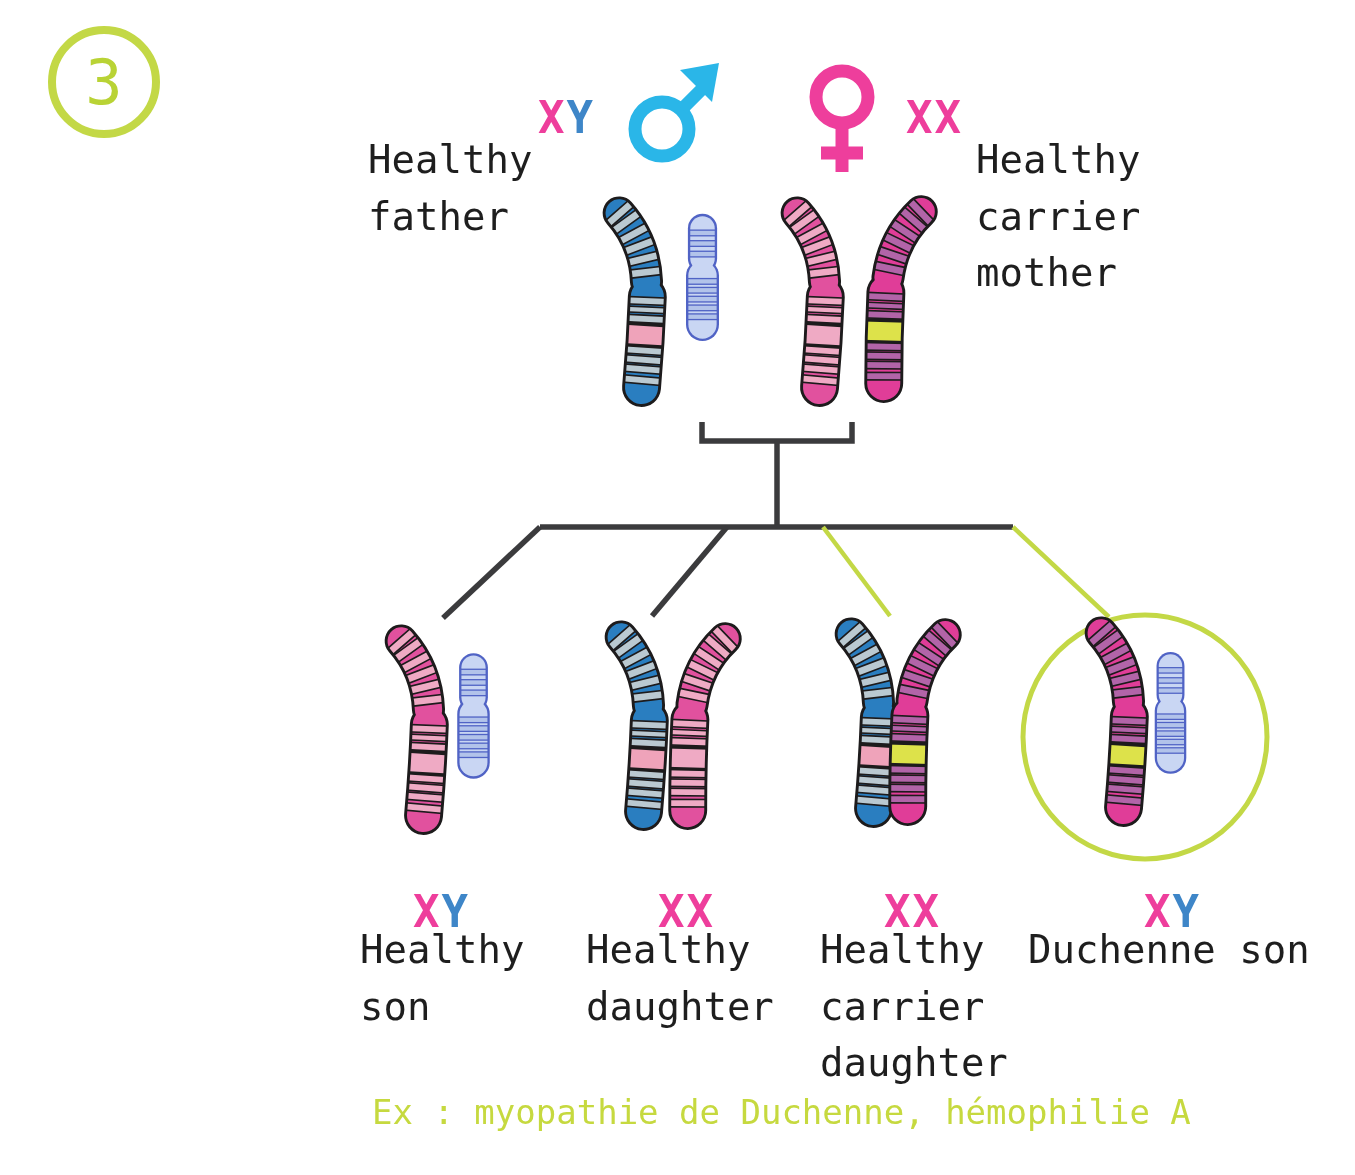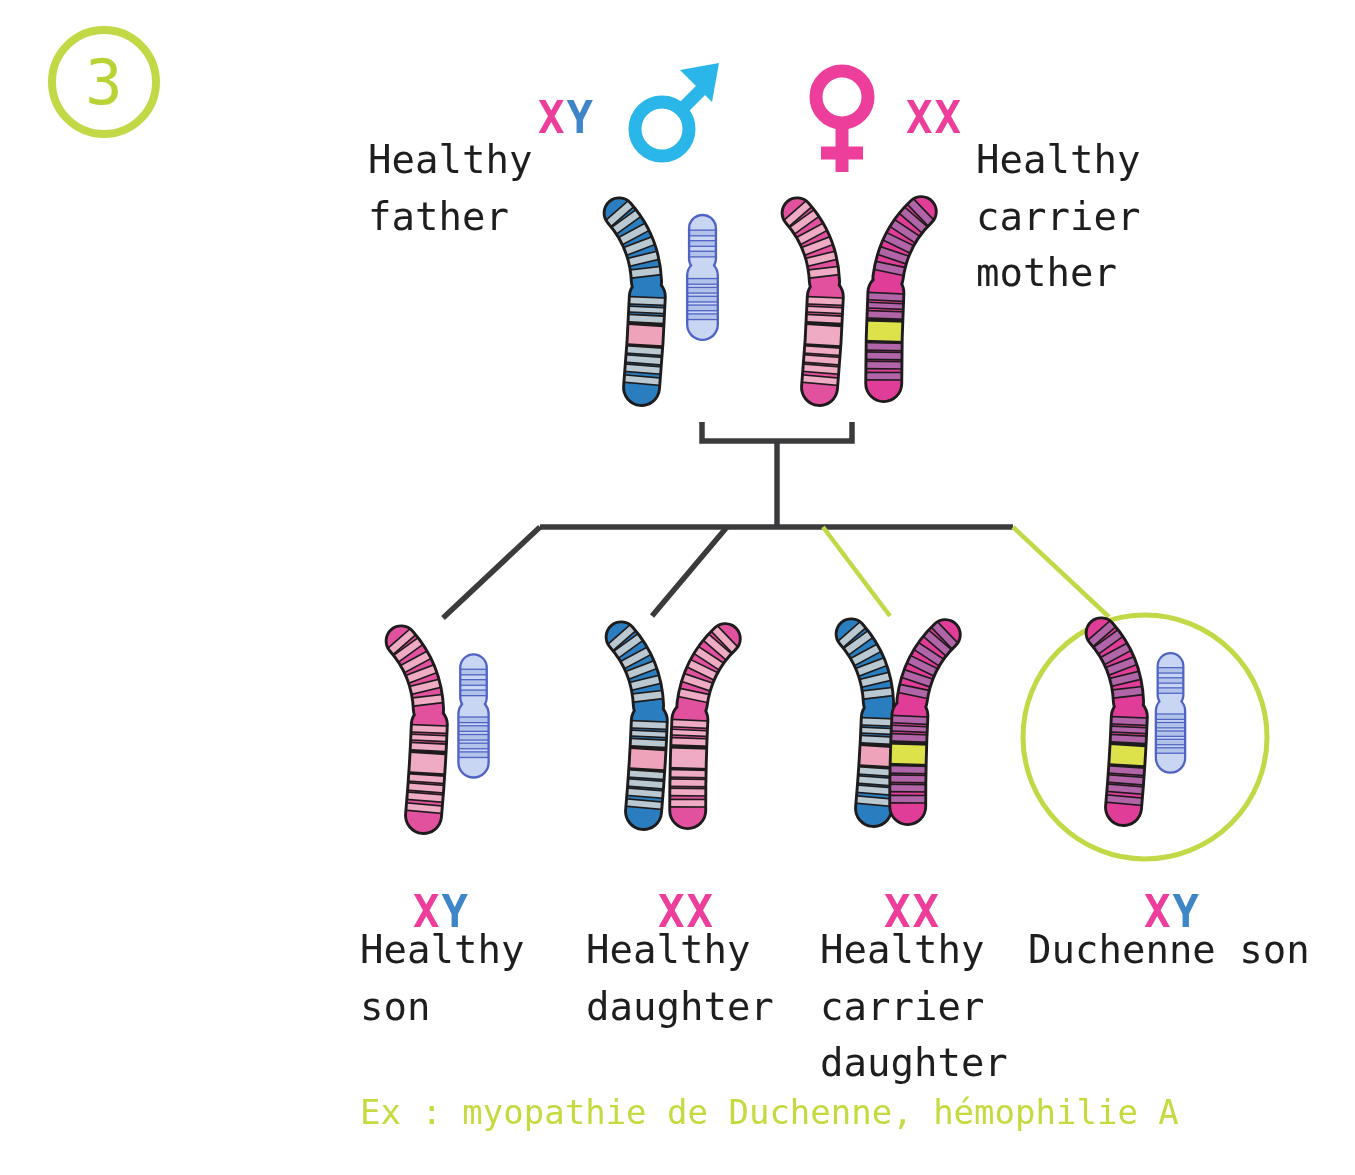--- a/index.html
+++ b/index.html
@@ -6,21 +6,21 @@
   .canvas{position:relative;width:1355px;height:1175px;background:#ffffff;overflow:hidden;
           font-family:"DejaVu Sans Mono", monospace;}
   .abs{position:absolute;}
   svg{display:block;}
   .badge{left:48px;top:26px;width:96px;height:96px;border:8px solid #c3d846;border-radius:50%;
          display:flex;align-items:center;justify-content:center;
          font-size:62px;color:#b9d335;font-weight:400;}
   .title{left:22px;top:138px;font-size:46px;font-weight:700;color:#1e1e1e;line-height:1.55;white-space:pre-line;letter-spacing:-1px;}
   .plabel{font-size:39px;color:#1e1e1e;line-height:1.45;white-space:pre-line;}
   .alleles{font-size:44px;font-weight:700;letter-spacing:2px;}
-  .example{left:360px;top:1092px;font-size:34px;color:#c6d93f;}
+  .example{left:372px;top:1092px;font-size:34px;color:#c6d93f;}
   .chrom{position:absolute;}
   .chrom svg{width:100%;height:100%;}
 </style>
 </head>
 <body>
 
 <div class="canvas">
 
   <svg class="abs" style="left:0;top:0" width="1355" height="1175" viewBox="0 0 1355 1175">
     <path d="M702,422 L702,441 L852,441 L852,422" fill="none" stroke="#3b3b3d" stroke-width="5.5"></path>

